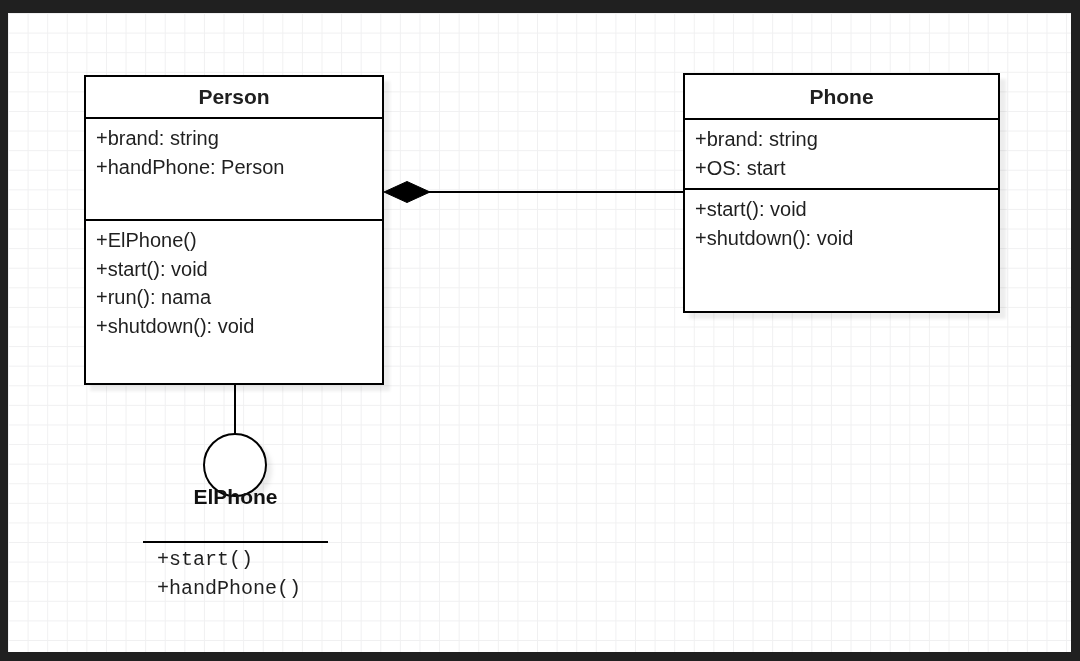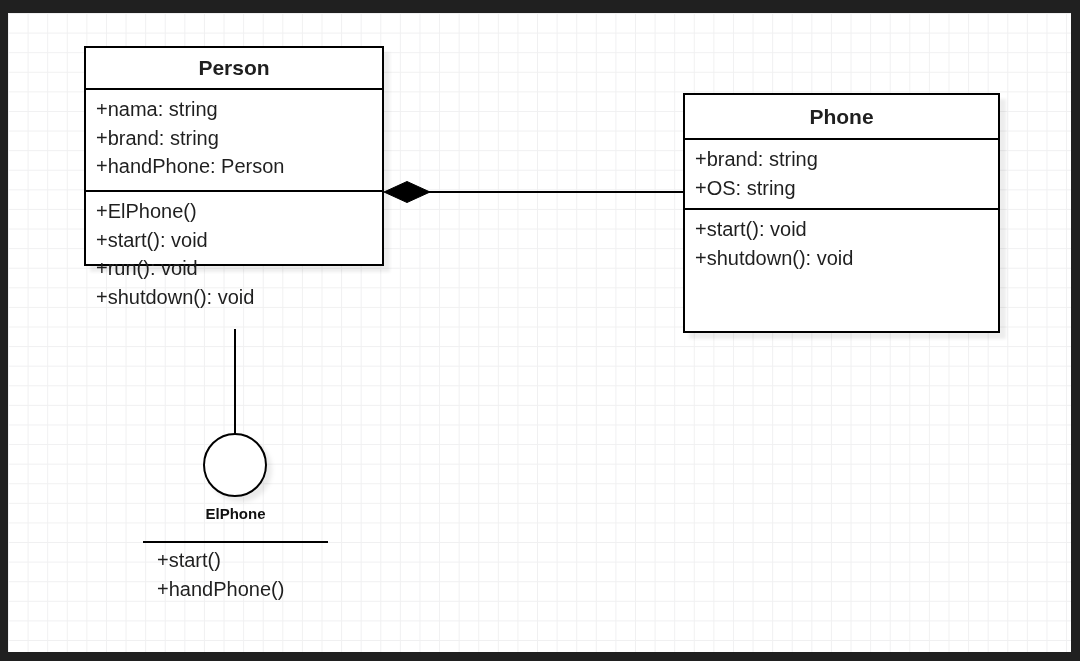--- a/index.html
+++ b/index.html
@@ -28,22 +28,22 @@
   }
   .class-box {
     position: absolute;
     background: #ffffff;
     border: 2px solid #000000;
     box-shadow: 6px 6px 3px rgba(0,0,0,0.07);
     color: #1f1f1f;
     display: flex;
     flex-direction: column;
   }
-  .class-box.person { left: 76px; top: 33px; width: 300px; height: 220px; }
-  .class-box.phone  { left: 675px; top: 60px; width: 317px; height: 240px; margin-top: 20px; }
+  .class-box.person { left: 76px; top: 62px; width: 300px; height: 310px; }
+  .class-box.phone  { left: 675px; top: 60px; width: 317px; height: 240px; }
   .class-title {
     display: flex;
     align-items: center;
     justify-content: center;
     font-size: 21px;
     font-weight: bold;
     border-bottom: 2px solid #000000;
     flex: 0 0 auto;
   }
   .person .class-title { height: 42px; }
@@ -59,39 +59,40 @@
   .phone  .class-section.attrs { height: 70px; }
   .class-section.methods { flex: 1 1 auto; }
   .svg-layer {
     position: absolute;
     left: 0; top: 0;
     width: 1063px; height: 639px;
   }
   .lollipop-shadow { filter: drop-shadow(5px 5px 2px rgba(0,0,0,0.08)); }
   .iface-label {
     position: absolute;
-    left: 135px; top: 492px;
+    left: 135px; top: 472px;
     width: 185px;
     text-align: center;
-    font-size: 15px;
+    font-size: 21px;
     font-weight: bold;
     color: #111111;
   }
   .iface-underline {
     position: absolute;
     left: 135px; top: 528px;
     width: 185px; height: 2px;
     background: #000000;
   }
   .iface-methods {
     position: absolute;
     left: 149px; top: 533px;
     font-size: 20px;
     line-height: 28.5px;
     color: #1f1f1f;
+    font-family: Liberation Mono, monospace;
   }
 </style>
 </head>
 <body>
 
 <div class="frame">
   <div class="canvas">
 
     <svg class="svg-layer" viewBox="0 0 1063 639" xmlns="http://www.w3.org/2000/svg">
       <g>
@@ -100,37 +101,36 @@
       </g>
       <g>
         <line x1="227" y1="316" x2="227" y2="421" stroke="#000000" stroke-width="2"></line>
         <circle class="lollipop-shadow" cx="227" cy="452" r="31" fill="#ffffff" stroke="#000000" stroke-width="2"></circle>
       </g>
     </svg>
 
     <div class="class-box person">
       <div class="class-title">Person</div>
       <div class="class-section attrs">
-        <div>+nama: string</div>
         <div>+brand: string</div>
         <div>+handPhone: Person</div>
       </div>
       <div class="class-section methods">
         <div>+ElPhone()</div>
         <div>+start(): void</div>
-        <div>+run(): void</div>
+        <div>+run(): nama</div>
         <div>+shutdown(): void</div>
       </div>
     </div>
 
     <div class="class-box phone">
       <div class="class-title">Phone</div>
       <div class="class-section attrs">
         <div>+brand: string</div>
-        <div>+OS: string</div>
+        <div>+OS: start</div>
       </div>
       <div class="class-section methods">
         <div>+start(): void</div>
         <div>+shutdown(): void</div>
       </div>
     </div>
 
     <div class="iface-label">ElPhone</div>
     <div class="iface-underline"></div>
     <div class="iface-methods">

